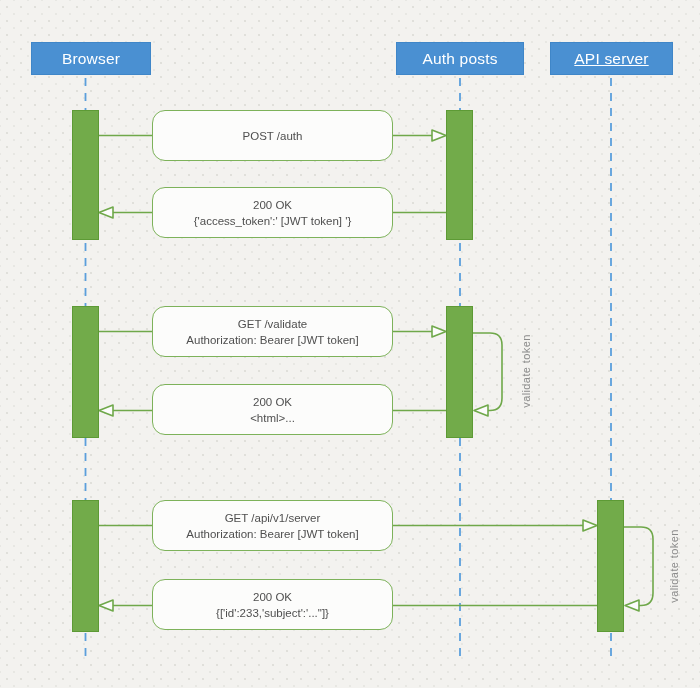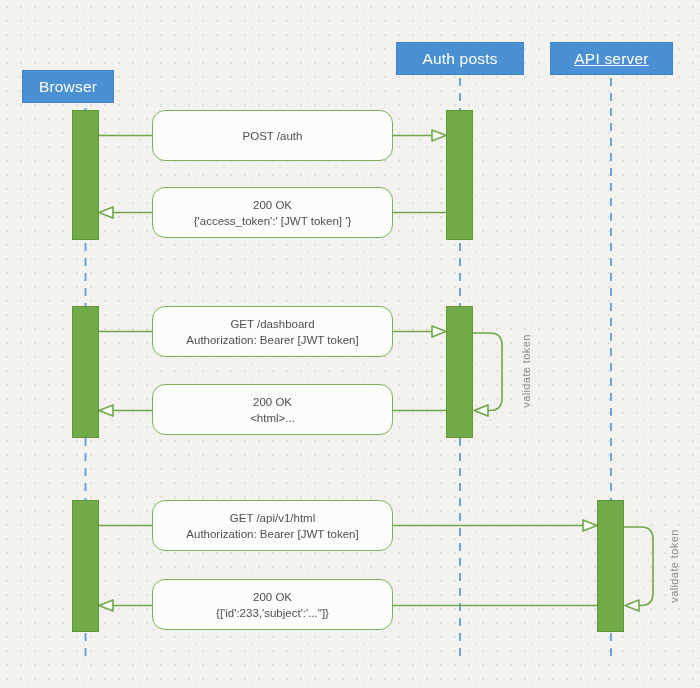--- a/index.html
+++ b/index.html
@@ -72,21 +72,21 @@
       <polygon points="113,207 99,212.5 113,218"></polygon>
       <polygon points="432,326 446,331.5 432,337"></polygon>
       <polygon points="113,405 99,410.5 113,416"></polygon>
       <polygon points="583,520 597,525.5 583,531"></polygon>
       <polygon points="113,600 99,605.5 113,611"></polygon>
       <polygon points="488,405 474,410.5 488,416"></polygon>
       <polygon points="639,600 625,605.5 639,611"></polygon>
     </g>
   </svg>
 
-  <div class="actor" style="left:22px;top:42px;width:92px;margin-top:28px;">
+  <div class="actor" style="left:31px;top:42px;width:120px;">
     <span>Browser</span>
   </div>
   <div class="actor" style="left:396px;top:42px;width:128px;">
     <span>Auth posts</span>
   </div>
   <div class="actor" style="left:550px;top:42px;width:123px;text-decoration:underline;">
     <span>API server</span>
   </div>
 
   <div class="activation" style="left:72px;top:110px;height:130px;"></div>
@@ -97,29 +97,29 @@
   <div class="activation" style="left:597px;top:500px;height:132px;"></div>
 
   <div class="msgbox" style="top:110px;">
     <span>POST /auth</span>
   </div>
   <div class="msgbox" style="top:187px;">
     <span>200 OK</span>
     <span>{'access_token':' [JWT token] '}</span>
   </div>
   <div class="msgbox" style="top:306px;">
-    <span>GET /dashboard</span>
+    <span>GET /validate</span>
     <span>Authorization: Bearer [JWT token]</span>
   </div>
   <div class="msgbox" style="top:384px;">
     <span>200 OK</span>
     <span>&lt;html&gt;...</span>
   </div>
   <div class="msgbox" style="top:500px;">
-    <span>GET /api/v1/html</span>
+    <span>GET /api/v1/server</span>
     <span>Authorization: Bearer [JWT token]</span>
   </div>
   <div class="msgbox" style="top:579px;">
     <span>200 OK</span>
     <span>{['id':233,'subject':'..."]}</span>
   </div>
 
   <div class="selflabel" style="left:482px;top:364px;">validate token</div>
   <div class="selflabel" style="left:630px;top:559px;">validate token</div>
 

